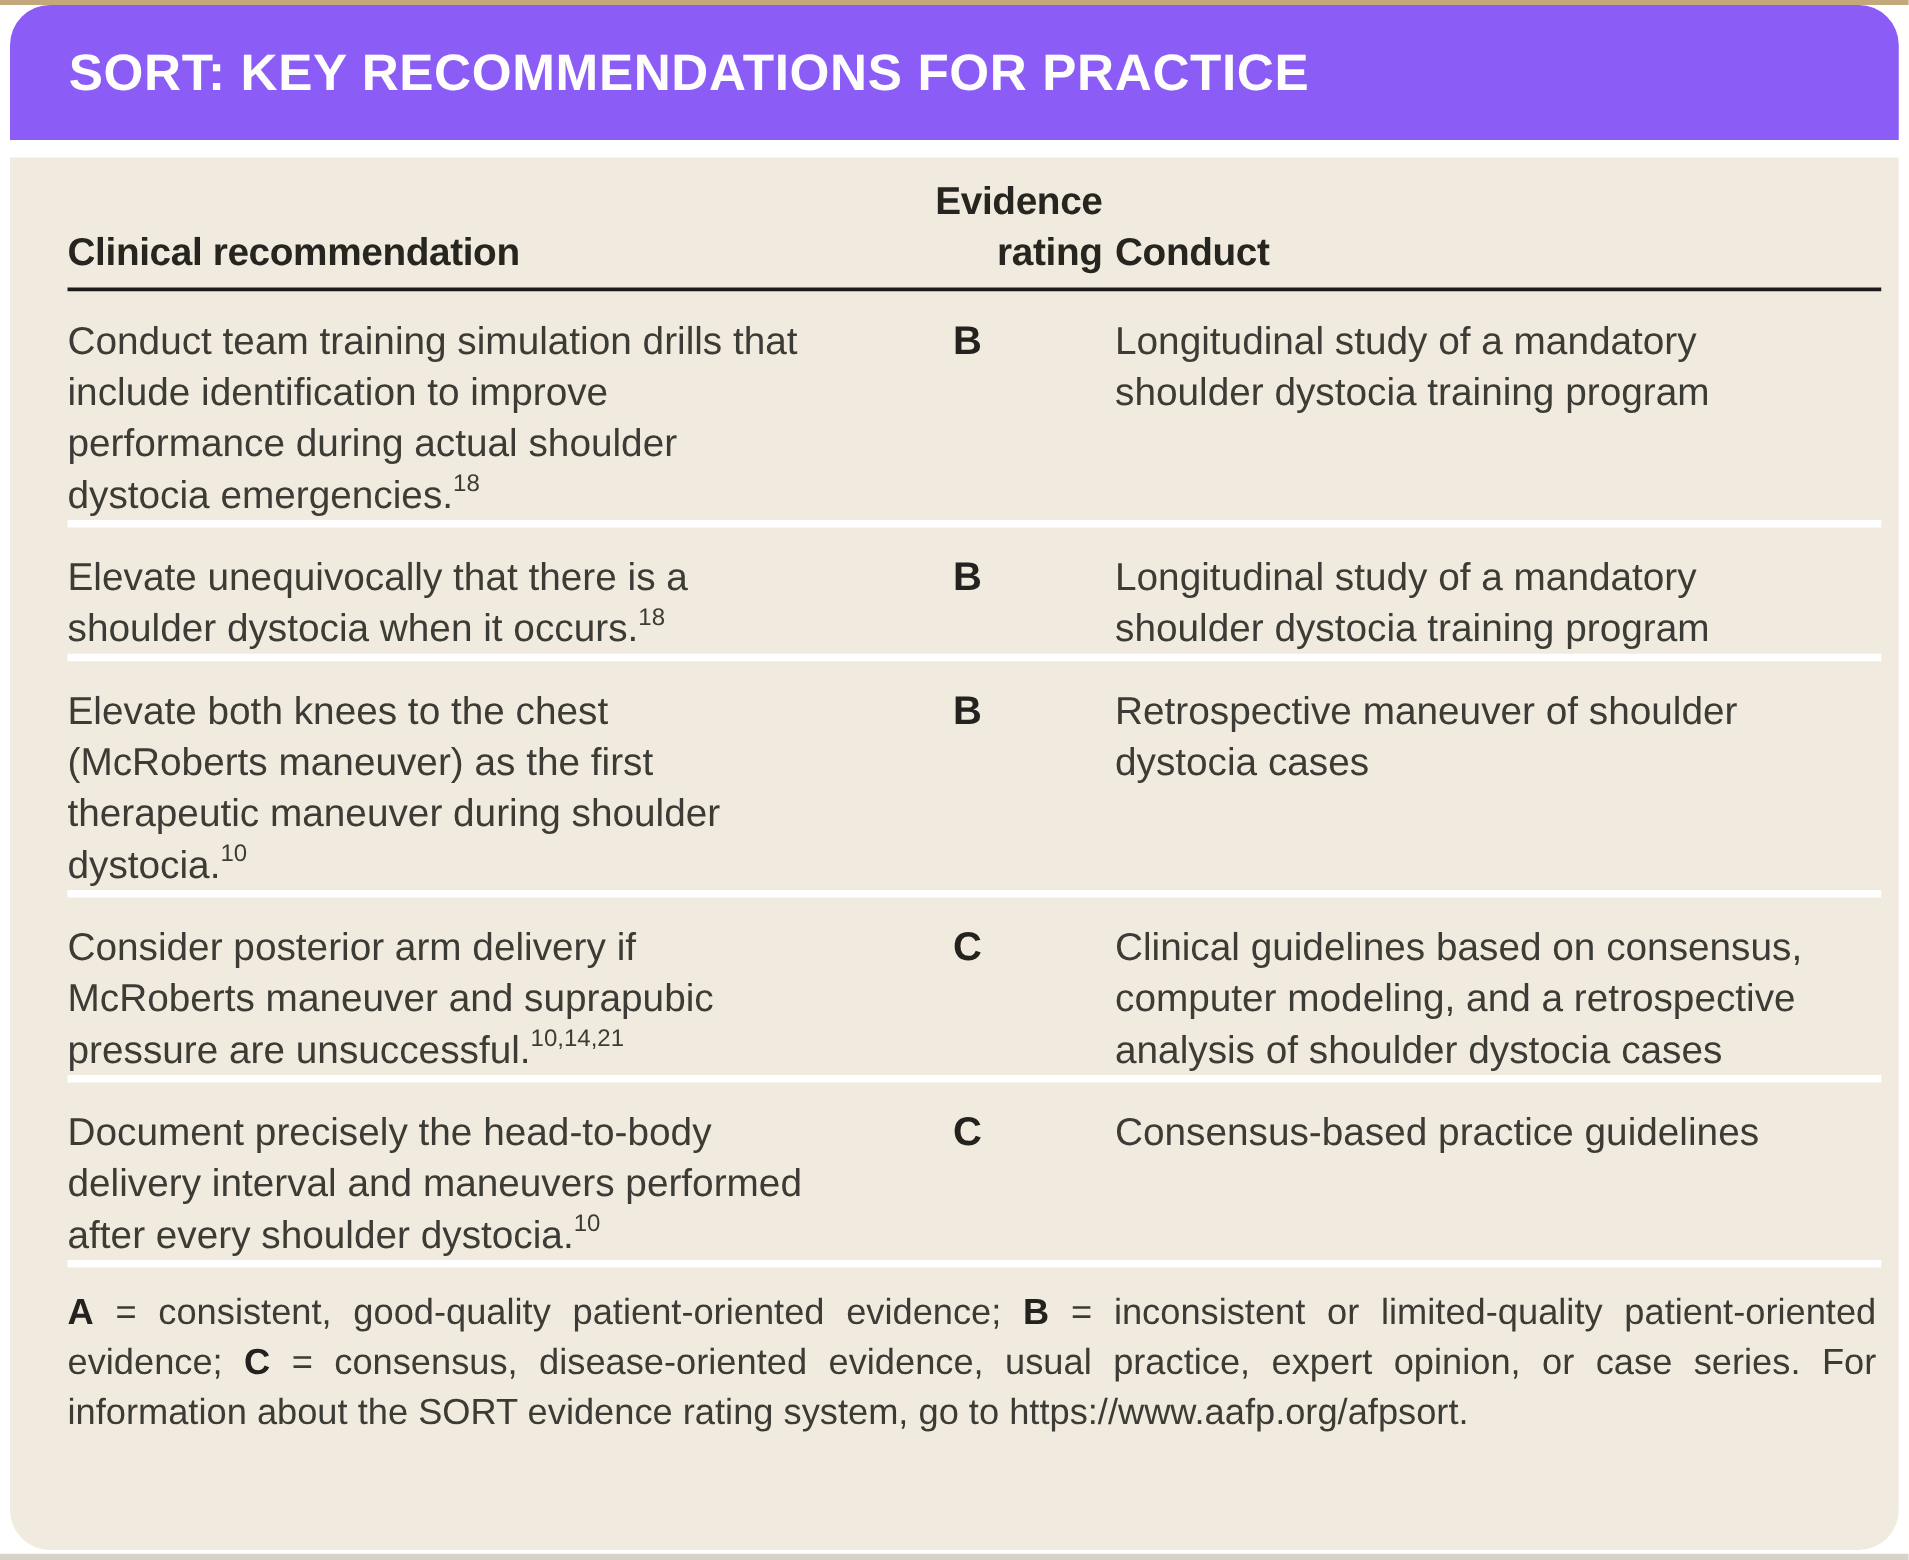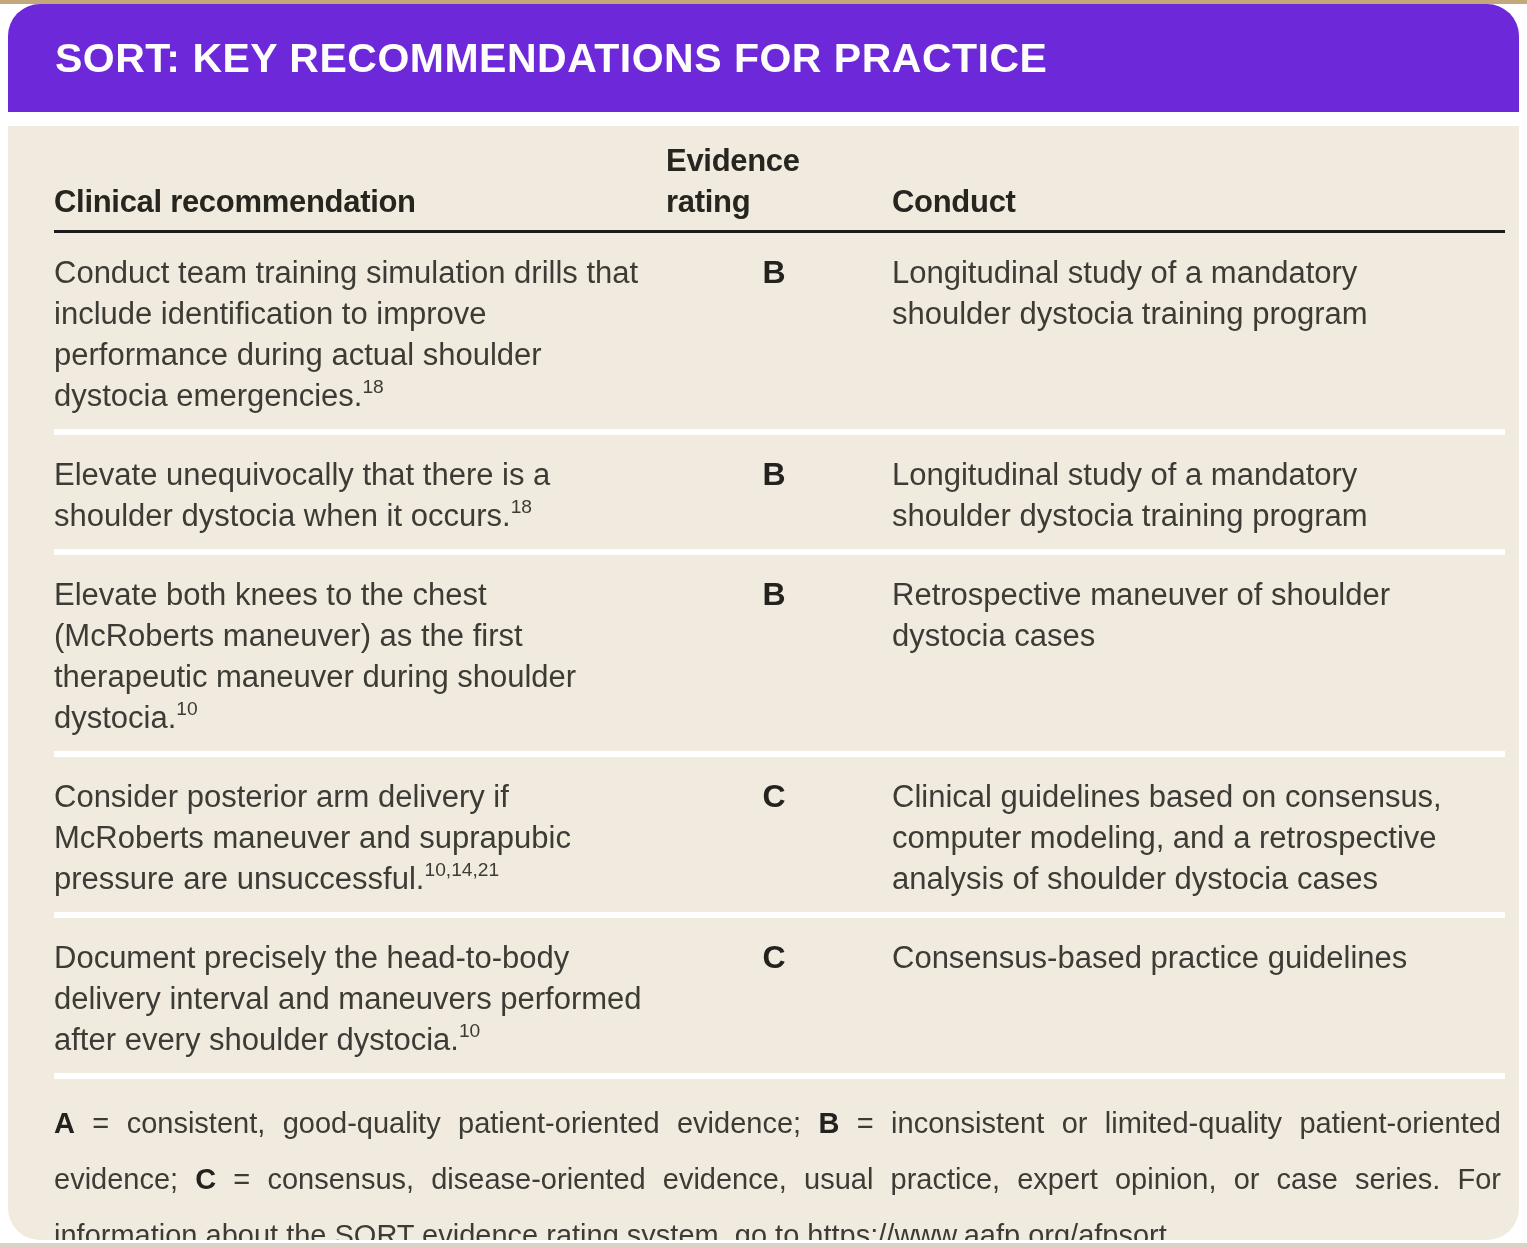--- a/index.html
+++ b/index.html
@@ -16,21 +16,21 @@
     background: #c3a87b;
   }
   .bottom-strip {
     position: absolute; left: 0; bottom: 0;
     width: 100%; height: 5px;
     background: #d9d3c7;
   }
   .panel-header {
     margin: 0 8px;
     height: 108px;
-    background: #6d28d9;
+    background: #8b5cf6;
     border-radius: 32px 32px 0 0;
     display: flex; align-items: center;
     padding: 0 40px 0 47px;
   }
   .panel-header h1 {
     color: #fdfdfb;
     font-size: 41px;
     font-weight: 700;
     letter-spacing: 0.5px;
   }
@@ -49,24 +49,24 @@
   .thead {
     align-items: end;
     padding-bottom: 8px;
     border-bottom: 3px solid #1d1c1a;
     font-size: 31px;
     line-height: 41px;
     font-weight: 700;
     color: #26251f;
     letter-spacing: -0.3px;
   }
-  .th-evidence { text-align: left; white-space: pre-line; }
+  .th-evidence { text-align: right; white-space: pre-line; }
   .th-comments { padding-left: 10px; }
   .row {
-    padding: 19px 0 13px;
+    padding: 19px 0 0;
     border-bottom: 6px solid #ffffff;
     font-size: 31px;
     line-height: 41px;
   }
   .cell-rec { padding-right: 24px; }
   .cell-rating {
     text-align: center;
     font-weight: 700;
     color: #23221f;
     font-size: 32px;
@@ -74,21 +74,21 @@
   .cell-comment { padding-left: 10px; padding-right: 36px; }
   sup.ref {
     font-size: 0.62em;
     line-height: 0;
     vertical-align: 13px;
     letter-spacing: 0;
   }
   .footnote {
     padding: 16px 4px 0 0;
     font-size: 29px;
-    line-height: 56px;
+    line-height: 40px;
     text-align: justify;
     color: #3d3b35;
   }
   .fn-bold { font-weight: 700; color: #23221f; }
 </style>
 </head>
 <body>
 
 <div class="top-strip"></div>
 

